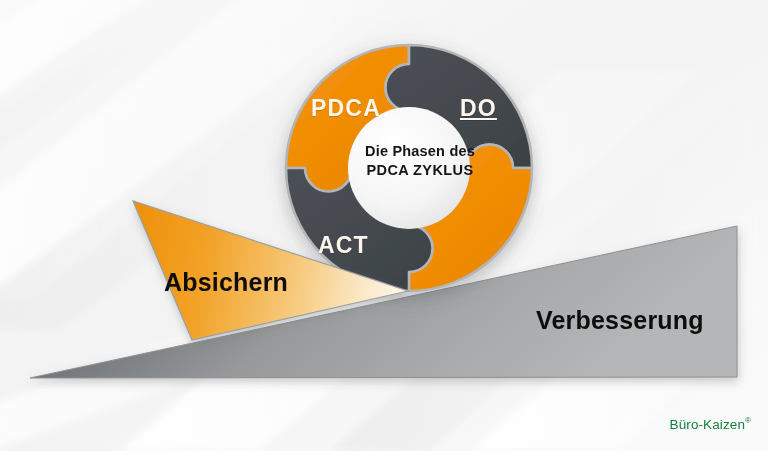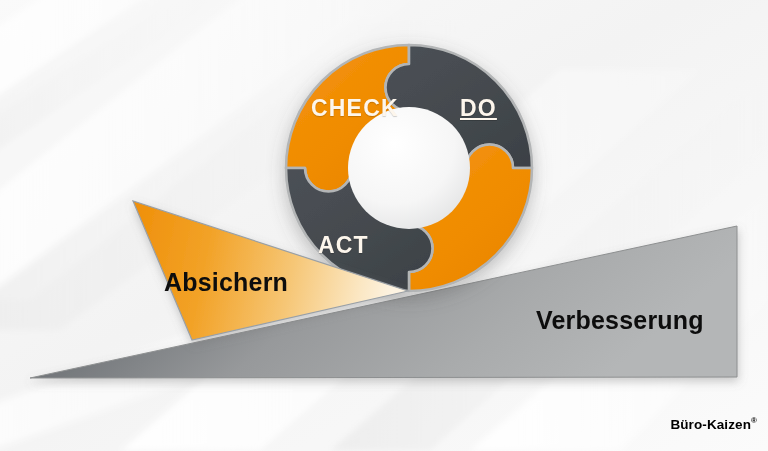--- a/index.html
+++ b/index.html
@@ -63,25 +63,25 @@
   }
   #label-verbesserung {
     left: 536px;
     top: 306px;
     font-size: 25px;
     color: #0d0d0d;
     letter-spacing: 0.2px;
   }
   #brand {
     position: absolute;
-    right: 11px;
+    right: 17px;
     bottom: 20px;
     font-size: 13.5px;
-    font-weight: bold;
-    color: #000000;
+    font-weight: normal;
+    color: #15803d;
     letter-spacing: 0.1px;
   }
   #brand sup {
     font-size: 8px;
     vertical-align: super;
   }
 </style>
 </head>
 <body>
 
@@ -210,23 +210,27 @@
                A 123 123 0 0 1 286 168 Z"></path>
 
       <circle cx="409" cy="168" r="61" fill="url(#holeGrad)"></circle>
     </g>
 
     <g filter="url(#wedgeShadow)">
       <polygon points="133,201 192,340 408,291" fill="url(#orangeWedgeGrad)" stroke="#9aa0a6" stroke-width="1.2"></polygon>
     </g>
   </svg>
 
-  <div class="label phase-label" id="label-plan">CHECK</div>
+  <div class="label phase-label" id="label-plan">PDCA</div>
   <div class="label phase-label" id="label-do">DO</div>
   <div class="label phase-label" id="label-act">ACT</div>
 
+  <div id="center-text">
+    <div class="l1">Die Phasen des</div>
+    <div class="l2">PDCA ZYKLUS</div>
+  </div>
 
   <div class="label" id="label-verbesserung">Verbesserung</div>
   <div class="label" id="label-absichern">Absichern</div>
 
   <div id="brand"><span>Büro-Kaizen</span><sup>®</sup></div>
 
 </div>
 
 </body></html>

